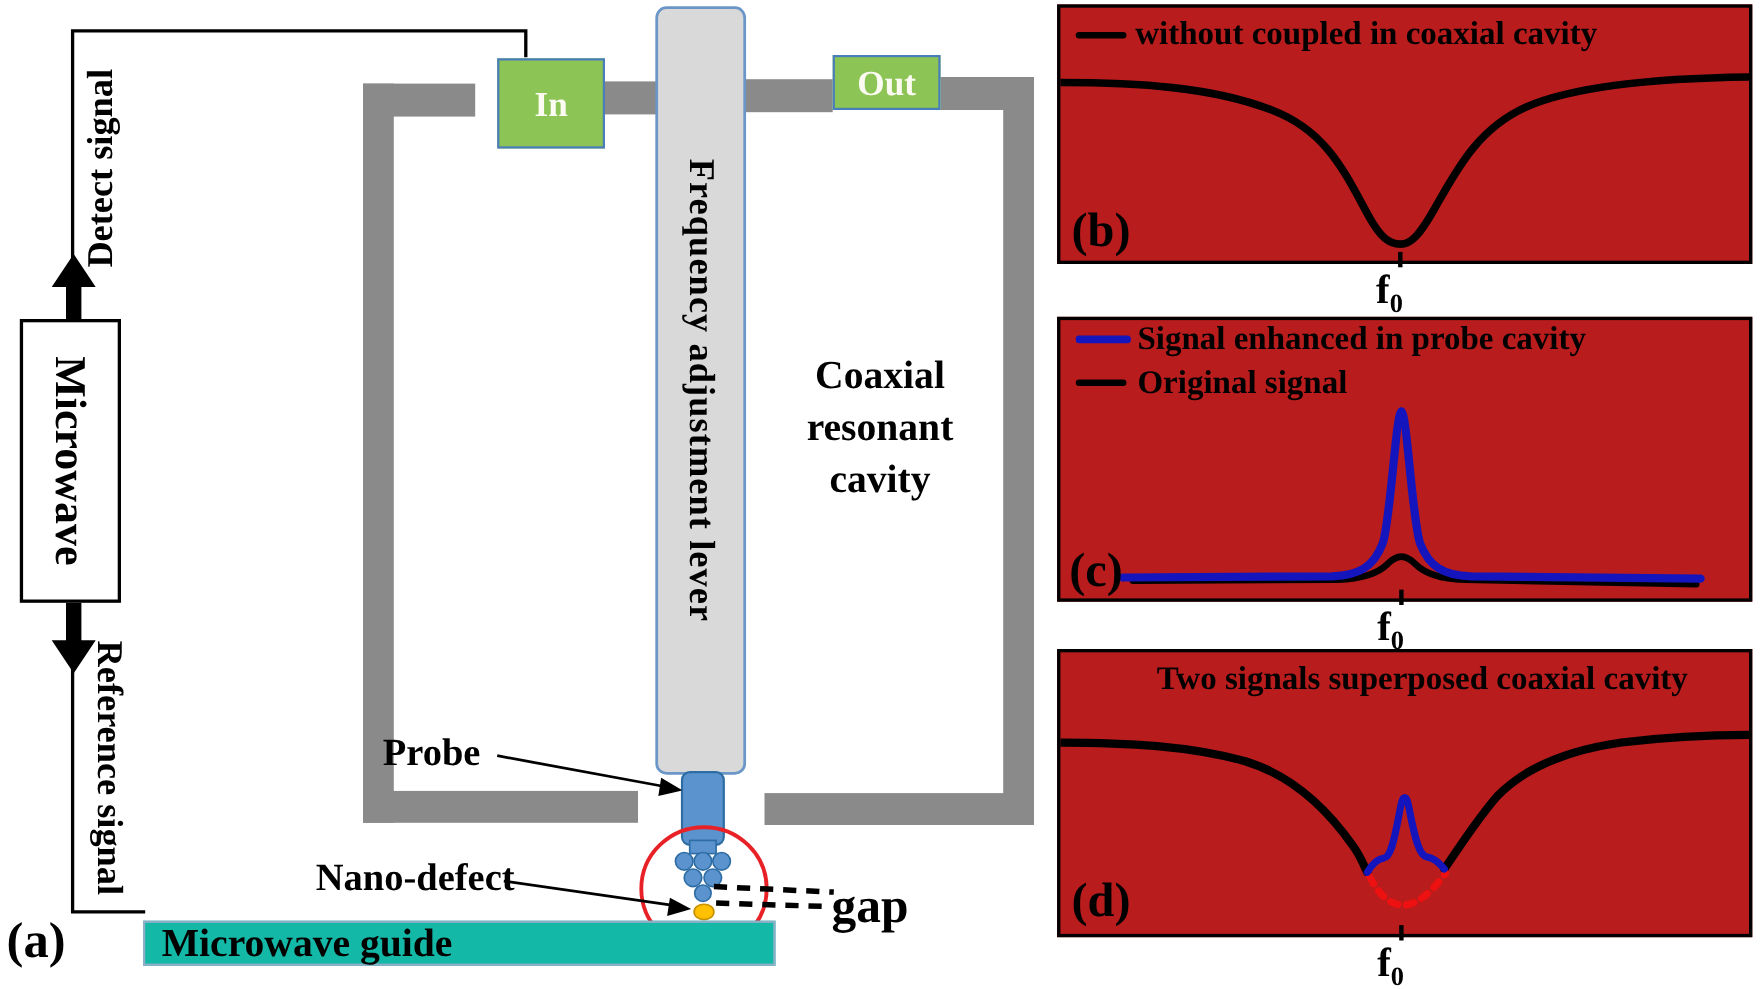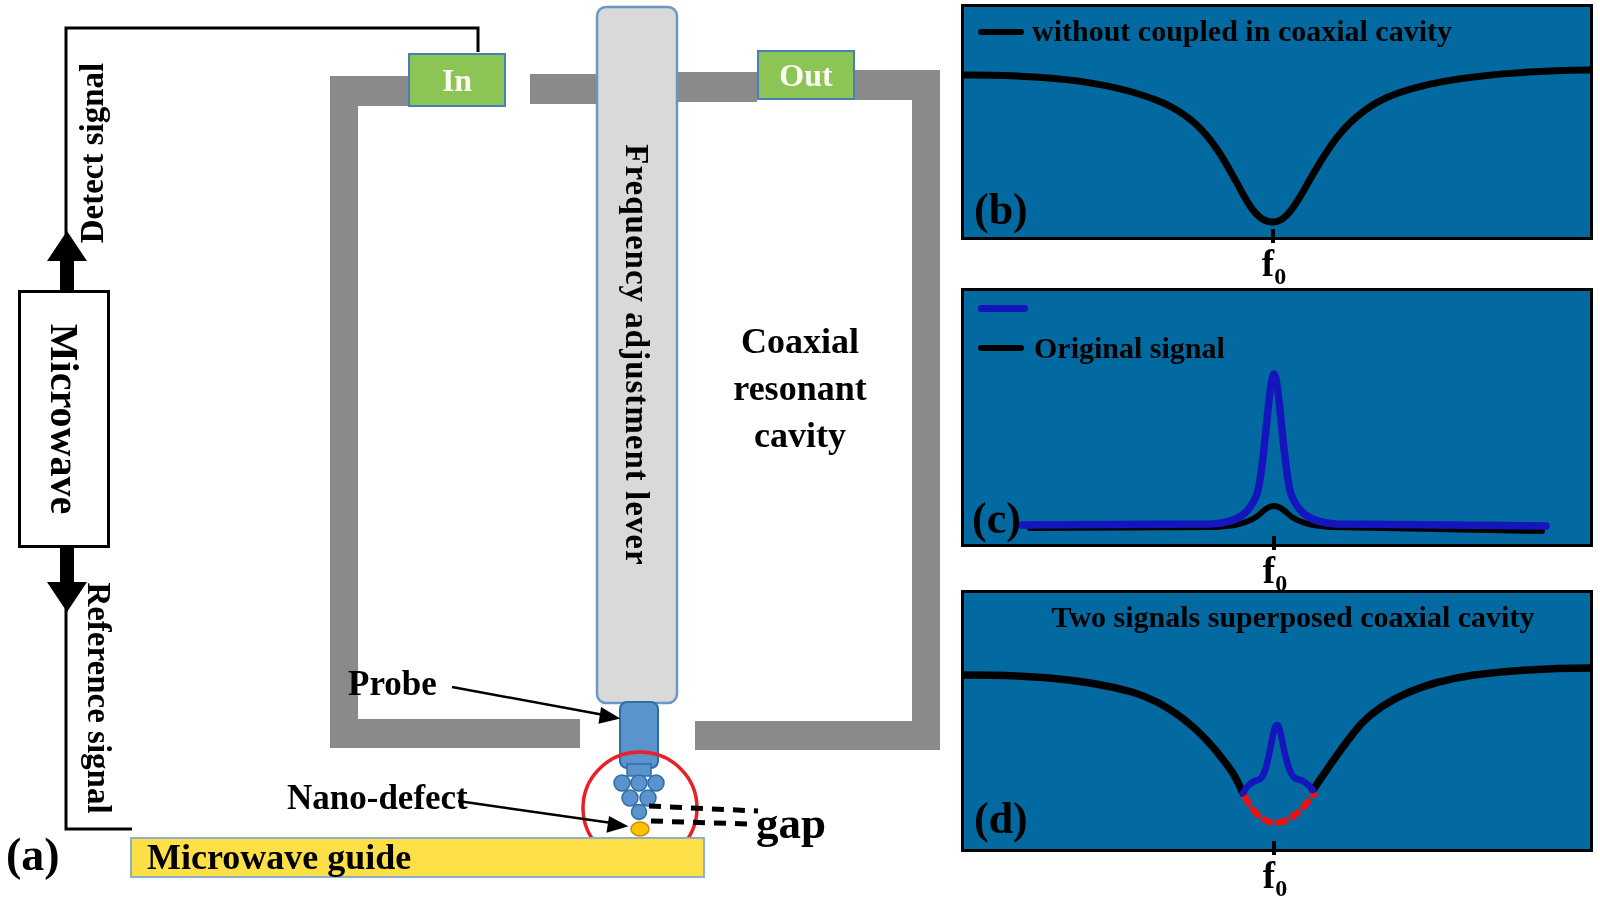--- a/index.html
+++ b/index.html
@@ -5,35 +5,35 @@
   html,body{margin:0;padding:0;background:#fff;}
   .stage{position:relative;width:1600px;height:899px;background:#fff;overflow:hidden;
          font-family:"Liberation Serif","DejaVu Serif",serif;color:#000;}
   .abs{position:absolute;}
   svg{display:block;}
   .txt{position:absolute;font-weight:bold;white-space:nowrap;}
   .vtext{position:absolute;font-weight:bold;white-space:nowrap;transform-origin:0 0;text-align:center;}
   .port{position:absolute;background:#8CC455;border:2px solid #4A7EBB;box-sizing:border-box;
         display:flex;align-items:center;justify-content:center;color:#FBFBF2;
         font-weight:bold;font-size:32px;}
-  .panel{position:absolute;left:961px;width:632px;border:3px solid #000;box-sizing:border-box;background:#0369a1;}
+  .panel{position:absolute;left:961px;width:632px;border:3px solid #000;box-sizing:border-box;background:#b91c1c;}
   .plot{position:absolute;left:0;top:0;width:100%;height:100%;}
   .plabel{position:absolute;font-weight:bold;font-size:44px;}
   .ptitle{position:absolute;left:0;right:0;text-align:center;font-weight:bold;font-size:30px;padding-left:32px;}
   .legtext{position:absolute;font-weight:bold;font-size:30px;white-space:nowrap;}
   .legline{position:absolute;border-radius:3px;}
   .tick{position:absolute;width:4px;height:14px;background:#000;}
-  .f0{position:absolute;width:46px;text-align:center;font-weight:bold;font-size:37px;}
+  .f0{position:absolute;width:46px;font-weight:bold;font-size:37px;}
   .f0 sub{font-size:24px;}
   .curve{fill:none;stroke-linecap:round;stroke-linejoin:round;}
   .ck{stroke:#000000;}
   .cb{stroke:#1515BE;}
   .cr{stroke:#EE1111;}
   .boxw{position:absolute;background:#fff;border:3px solid #000;box-sizing:border-box;}
-  .guide{position:absolute;background:#fde047;border:2px solid #8FAFC8;box-sizing:border-box;
+  .guide{position:absolute;background:#14b8a6;border:2px solid #8FAFC8;box-sizing:border-box;
          font-weight:bold;font-size:36px;line-height:37px;padding-left:15px;}
 </style>
 </head>
 <body>
 
 <div class="stage">
 
   <svg class="abs" style="left:0;top:0" width="960" height="899" viewBox="0 0 960 899">
 
     <g fill="#8A8A8A">
@@ -82,21 +82,21 @@
       <polygon points="625,826 608,831 610,818"></polygon>
     </g>
   </svg>
 
   <div class="boxw" style="left:18px;top:290px;width:92px;height:258px"></div>
   <div class="vtext" style="left:110px;top:292px;width:254px;height:92px;line-height:92px;font-size:40px;transform:rotate(90deg)">Microwave</div>
 
   <div class="vtext" style="left:72px;top:278px;width:250px;height:40px;line-height:40px;font-size:33px;transform:rotate(-90deg)">Detect signal</div>
   <div class="vtext" style="left:120px;top:552px;width:292px;height:42px;line-height:42px;font-size:33px;transform:rotate(90deg)">Reference signal</div>
 
-  <div class="port" style="left:408px;top:53px;width:98px;height:54px">
+  <div class="port" style="left:452px;top:53px;width:98px;height:82px">
       <span>In</span>
     </div>
   <div class="port" style="left:757px;top:50px;width:98px;height:50px">
       <span>Out</span>
     </div>
 
   <div class="vtext" style="left:677px;top:7px;width:696px;height:80px;line-height:80px;font-size:33px;letter-spacing:1px;transform:rotate(90deg)">Frequency adjustment lever</div>
 
   <div class="txt" style="left:690px;top:318px;width:220px;font-size:36px;line-height:47px;text-align:center;white-space:pre-line">Coaxial
 resonant
@@ -120,20 +120,21 @@
   </div>
   <div class="tick" style="left:1271px;top:229px"></div>
   <div class="f0" style="left:1251px;top:242px"><span>f</span><sub>0</sub></div>
 
   <div class="panel" style="top:288px;height:259px">
     <svg class="plot" viewBox="0 0 626 253" preserveAspectRatio="none">
       <path class="curve ck" stroke-width="6" d="M 66 237 L 252 236 C 277 235 290 229 297 222 C 302 217 306 215 310 215 C 314 215 318 217 323 222 C 330 229 342 235 367 236 L 578 240"></path>
       <path class="curve cb" stroke-width="7.5" d="M 57 234 L 247 233 C 272 232 285 224 293 203 C 300 183 305 85 310 83 C 315 85 320 183 327 203 C 335 224 348 232 373 233 L 582 235"></path>
     </svg>
     <div class="legline" style="left:14px;top:14px;width:50px;height:6.5px;background:#1515BE"></div>
+    <div class="legtext" style="left:70px;top:0px">Signal enhanced in probe cavity</div>
     <div class="legline" style="left:14px;top:54px;width:46px;height:5.5px;background:#000"></div>
     <div class="legtext" style="left:70px;top:40px">Original signal</div>
     <div class="plabel" style="left:8px;top:202px">(c)</div>
   </div>
   <div class="tick" style="left:1272px;top:536px"></div>
   <div class="f0" style="left:1252px;top:549px"><span>f</span><sub>0</sub></div>
 
   <div class="panel" style="top:590px;height:262px">
     <svg class="plot" viewBox="0 0 626 256" preserveAspectRatio="none">
       <path class="curve ck" stroke-width="7.5" d="M 0 82 C 60 82 118 85 168 99 C 214 113 245 146 266 176 C 272 184 276 194 279 200 M 349 197 C 359 183 377 154 397 131 C 423 104 461 89 510 82 C 550 77 592 75 626 75"></path>

